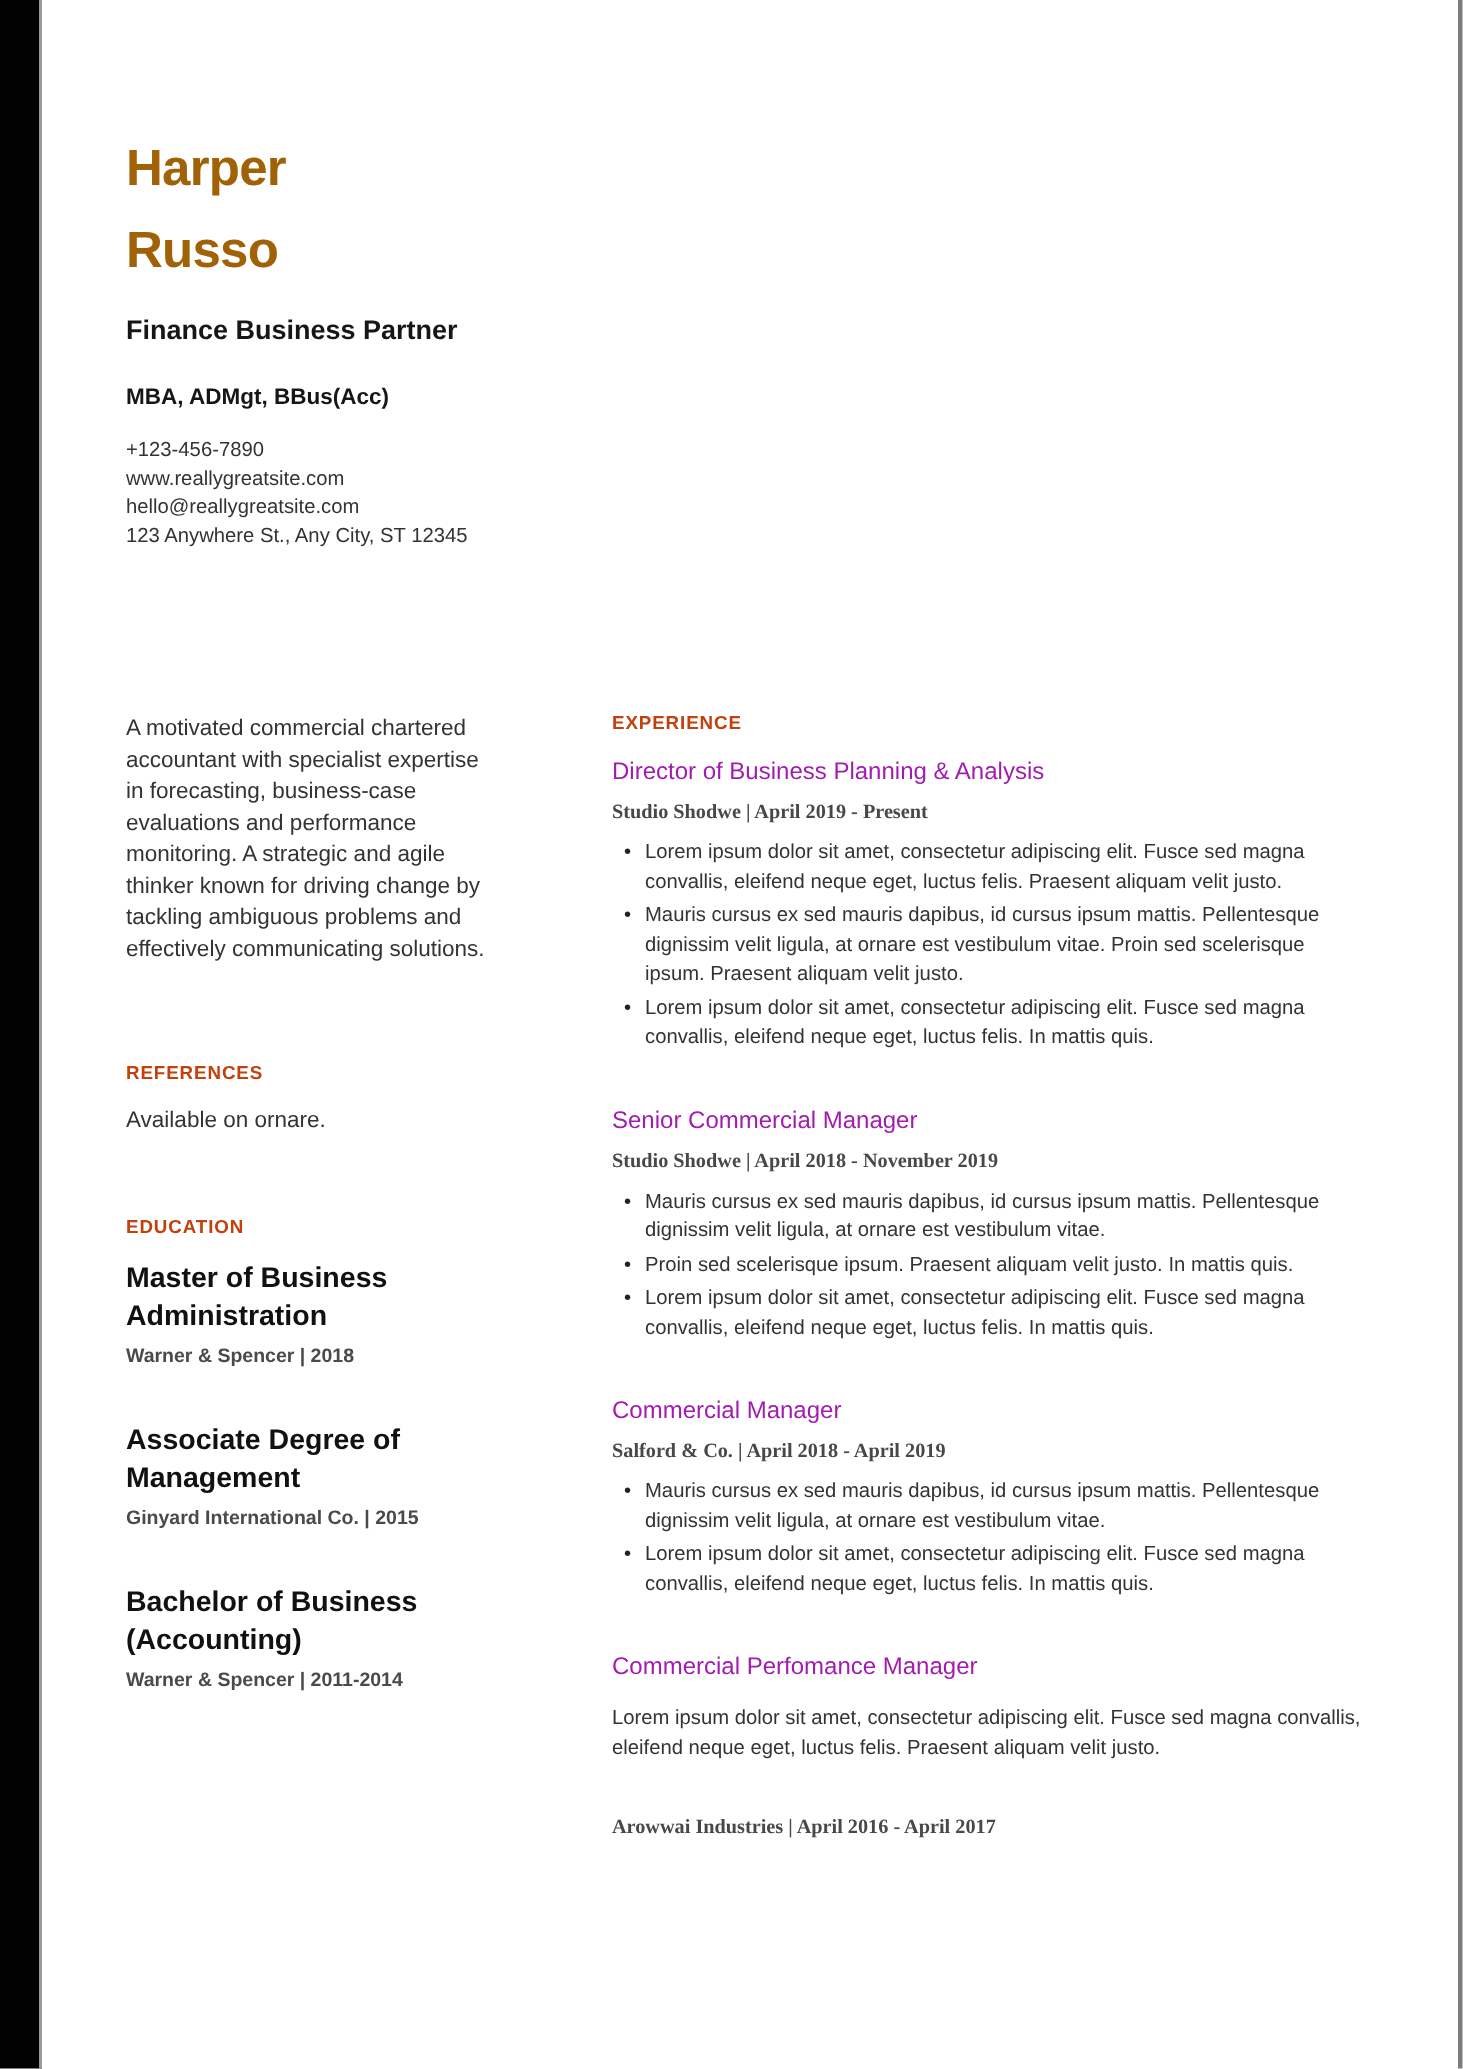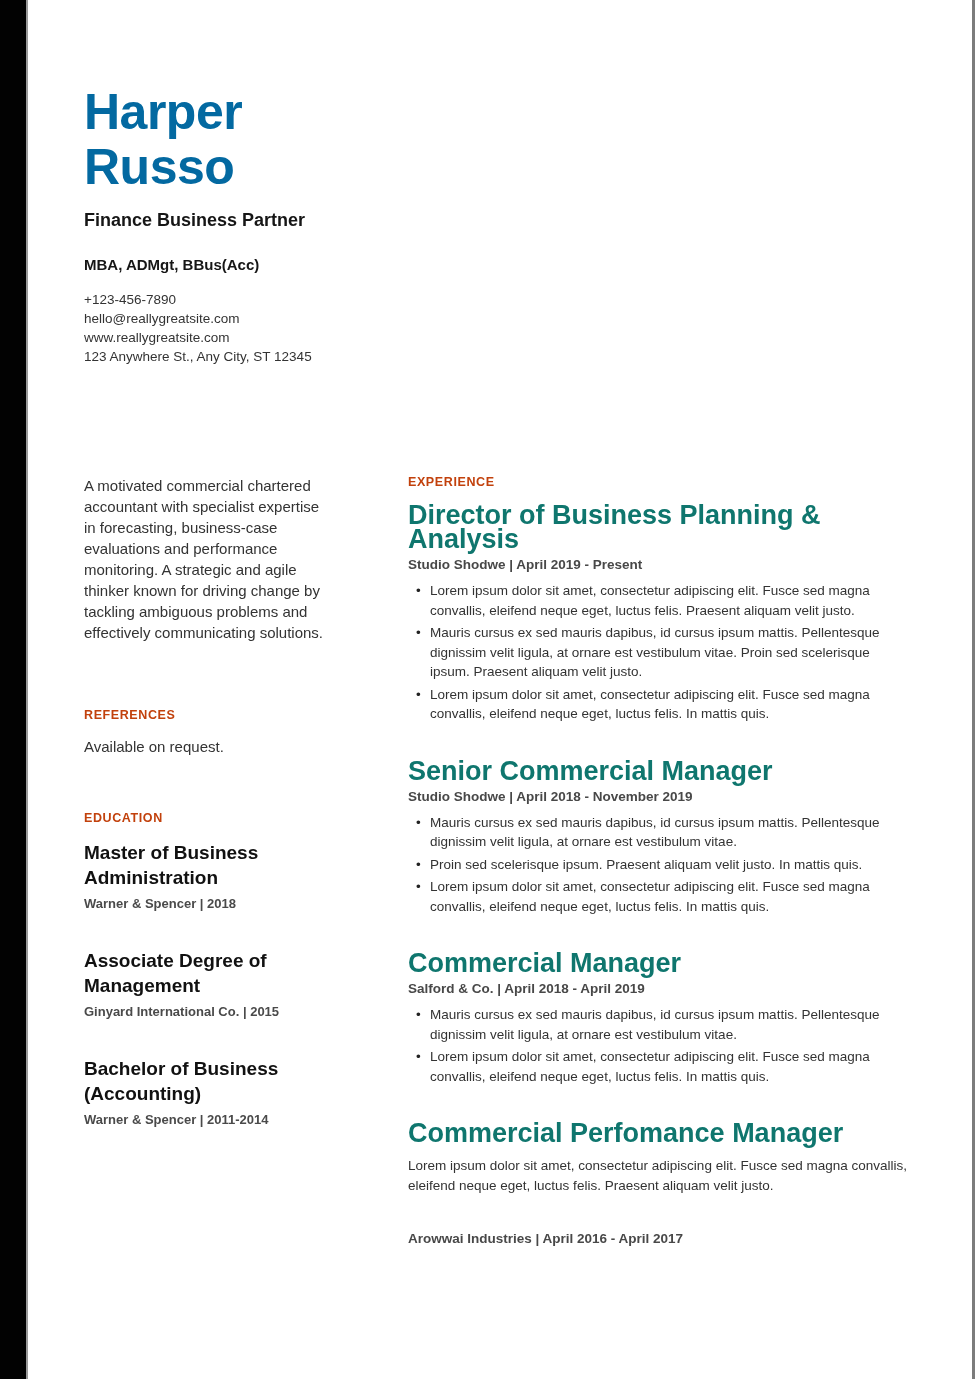--- a/index.html
+++ b/index.html
@@ -29,25 +29,25 @@
 
   .content {
     position: absolute;
     left: 84px;
     top: 85px;
     width: 824px;
   }
 
   
   .name {
-    font-size: 50px;
+    font-size: 34px;
     line-height: 55px;
     font-weight: 700;
     letter-spacing: -0.5px;
-    color: #0369a1;
+    color: #a16207;
   }
   .job-headline {
     margin-top: 15px;
     font-size: 18px;
     line-height: 21px;
     font-weight: 700;
     color: #161616;
   }
   .credentials {
     margin-top: 25px;
@@ -105,30 +105,31 @@
     margin-top: 6px;
     font-size: 13px;
     font-weight: 700;
     color: #4a4a4a;
   }
 
   
   .job { margin-top: 14px; }
   .job + .job { margin-top: 35px; }
   .job-title {
-    font-size: 27px;
+    font-size: 16px;
     line-height: 24px;
-    font-weight: 700;
-    color: #0f766e;
+    font-weight: 400;
+    color: #a21caf;
   }
   .job-meta {
     margin-top: 6px;
     font-size: 13.5px;
     font-weight: 700;
     color: #484848;
+    font-family: Liberation Serif, serif;
   }
   .job-bullets {
     margin-top: 9px;
     list-style: none;
   }
   .job-bullets li {
     position: relative;
     padding-left: 22px;
     font-size: 13.5px;
     line-height: 19.5px;
@@ -159,33 +160,33 @@
 
   <header>
     <h1 class="name">
       <div>Harper</div>
       <div>Russo</div>
     </h1>
     <div class="job-headline">Finance Business Partner</div>
     <div class="credentials">MBA, ADMgt, BBus(Acc)</div>
     <div class="contact">
       <div>+123-456-7890</div>
+      <div>www.reallygreatsite.com</div>
       <div>hello@reallygreatsite.com</div>
-      <div>www.reallygreatsite.com</div>
       <div>123 Anywhere St., Any City, ST 12345</div>
     </div>
   </header>
 
   <div class="columns">
 
     <div class="col-left">
       <p class="summary">A motivated commercial chartered accountant with specialist expertise in forecasting, business-case evaluations and performance monitoring. A strategic and agile thinker known for driving change by tackling ambiguous problems and effectively communicating solutions.</p>
 
       <div class="section-label references-label">REFERENCES</div>
-      <p class="references-text">Available on request.</p>
+      <p class="references-text">Available on ornare.</p>
 
       <div class="section-label education-label">EDUCATION</div>
       <div>
 
           <div class="edu-item">
             <div class="edu-degree">Master of Business Administration</div>
             <div class="edu-meta">Warner &amp; Spencer | 2018</div>
           </div>
 
           <div class="edu-item">

